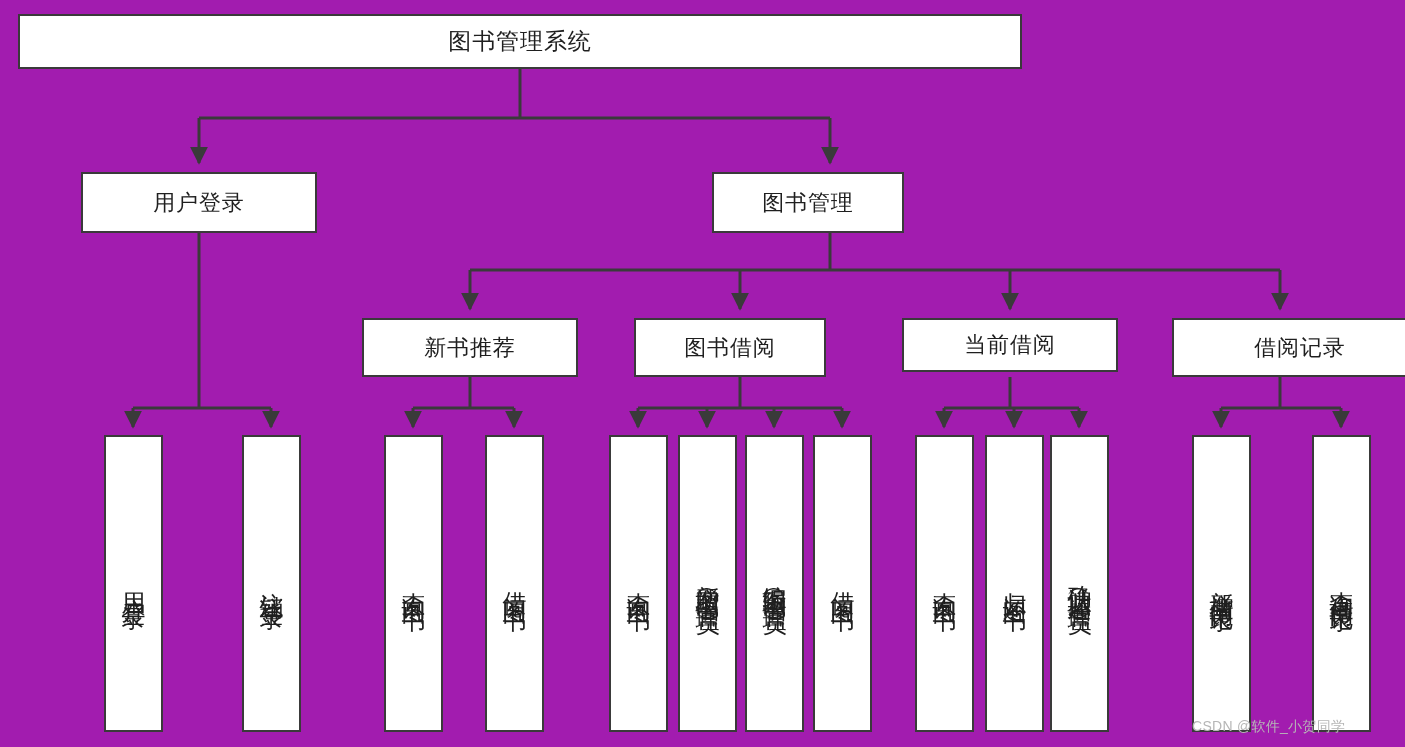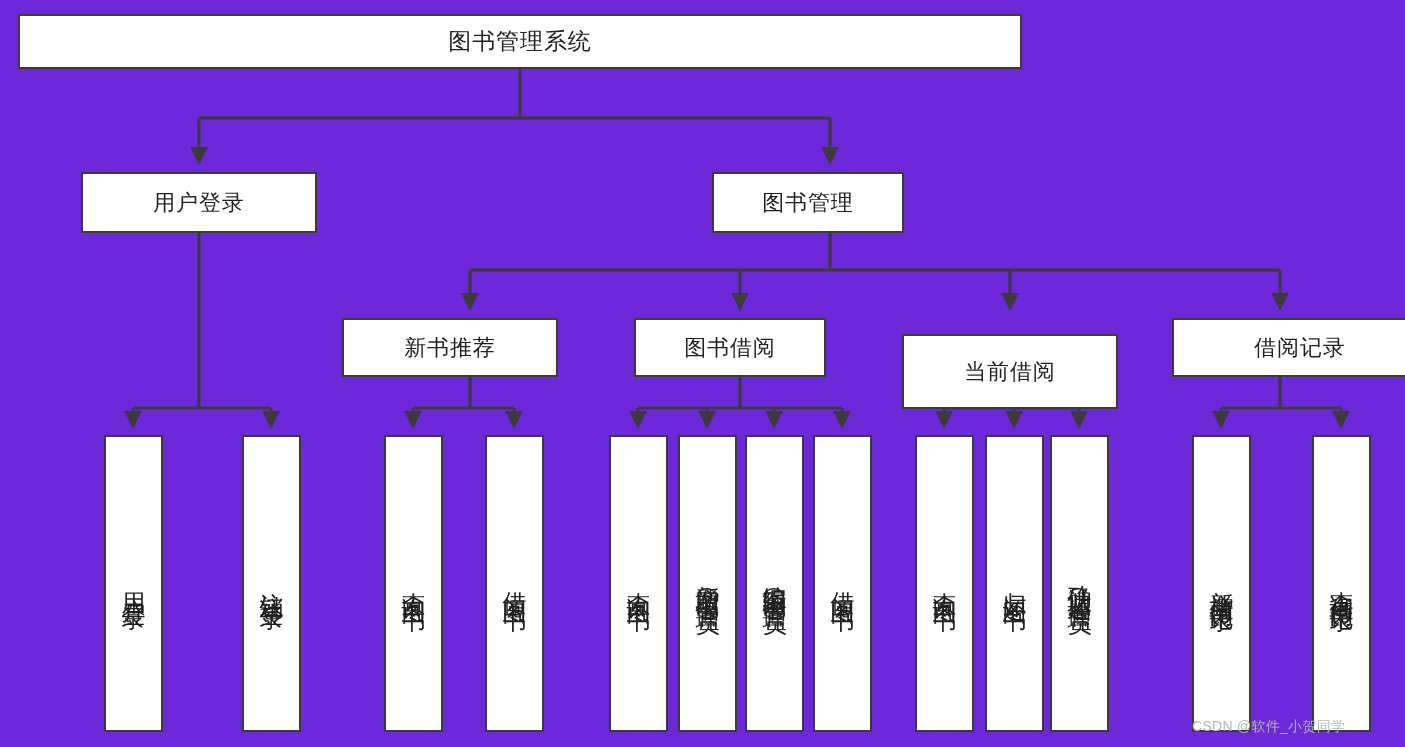--- a/index.html
+++ b/index.html
@@ -8,21 +8,21 @@
     padding: 0;
     background: #ffffff;
   }
   body {
     font-family: "Liberation Sans", "DejaVu Sans", sans-serif;
   }
   #canvas {
     position: relative;
     width: 1405px;
     height: 747px;
-    background: #6d28d9;
+    background: #a21caf;
     overflow: hidden;
   }
   #edges {
     position: absolute;
     left: 0;
     top: 0;
     width: 1405px;
     height: 747px;
     pointer-events: none;
   }
@@ -138,29 +138,29 @@
   </div>
 
   <div class="node horizontal" style="left:81px; top:172px; width:236px; height:61px;">
     <span class="node-label">用户登录</span>
   </div>
 
   <div class="node horizontal" style="left:712px; top:172px; width:192px; height:61px;">
     <span class="node-label">图书管理</span>
   </div>
 
-  <div class="node horizontal" style="left:342px; top:318px; width:216px; height:59px;">
+  <div class="node horizontal" style="left:362px; top:318px; width:216px; height:59px;">
     <span class="node-label">新书推荐</span>
   </div>
 
   <div class="node horizontal" style="left:634px; top:318px; width:192px; height:59px;">
     <span class="node-label">图书借阅</span>
   </div>
 
-  <div class="node horizontal" style="left:902px; top:318px; width:216px; height:75px;margin-top:16px;">
+  <div class="node horizontal" style="left:902px; top:318px; width:216px; height:54px;">
     <span class="node-label">当前借阅</span>
   </div>
 
   <div class="node horizontal" style="left:1172px; top:318px; width:256px; height:59px;">
     <span class="node-label">借阅记录</span>
   </div>
 
   <div class="node vertical" style="left:104px; top:435px; width:59px; height:297px;">
     <span class="node-label">用户登录</span>
   </div>

